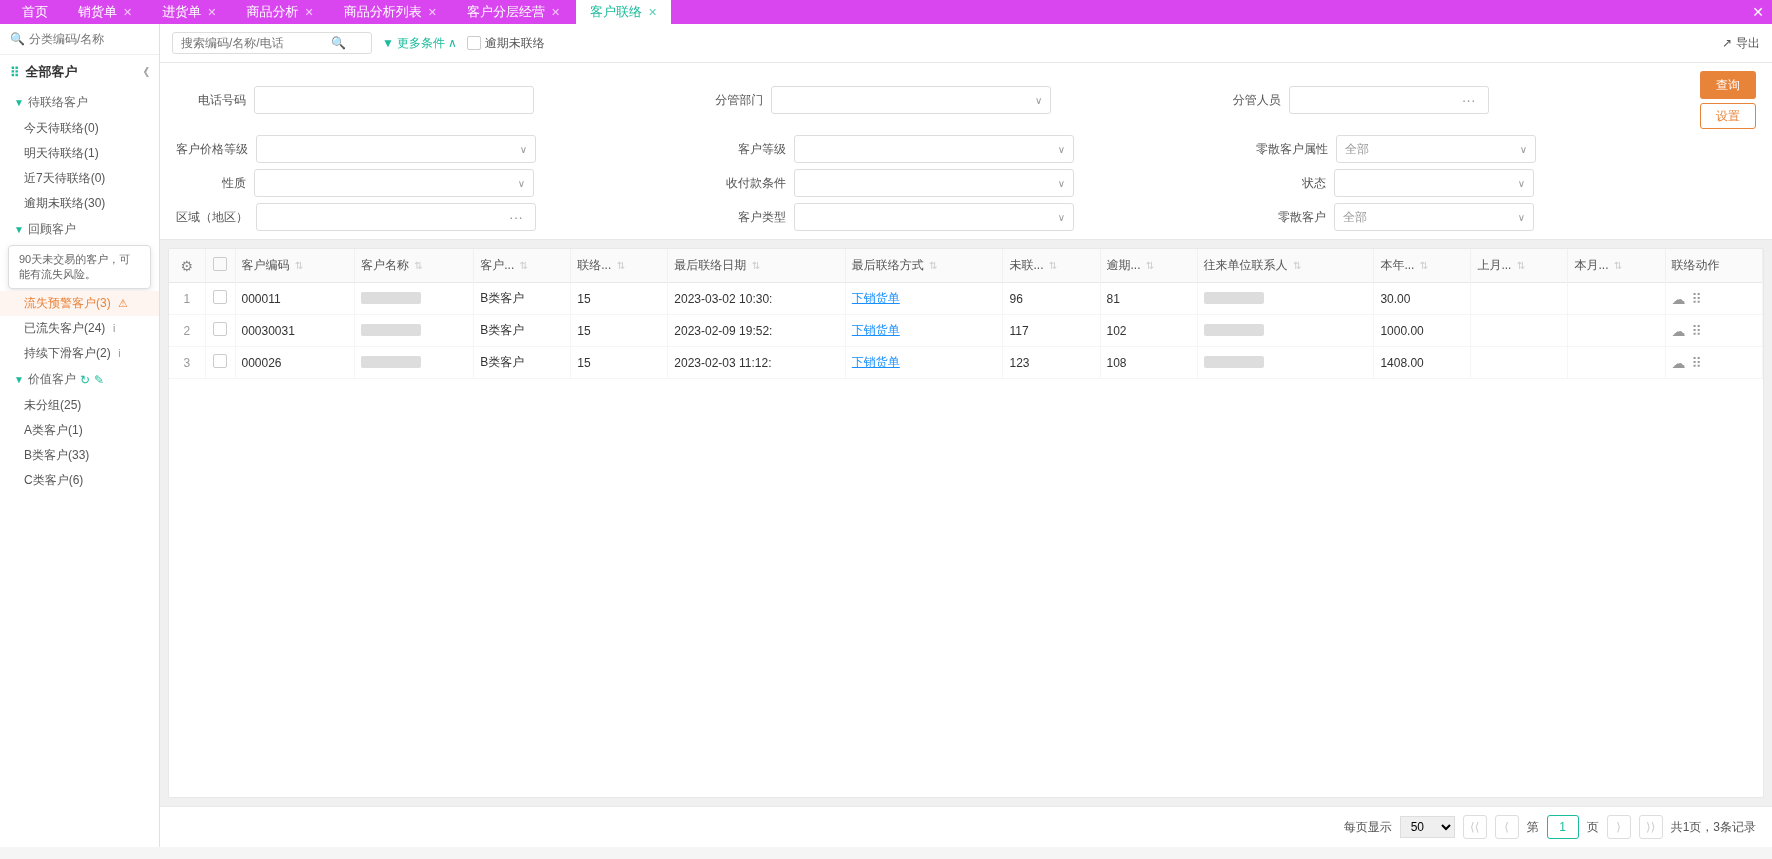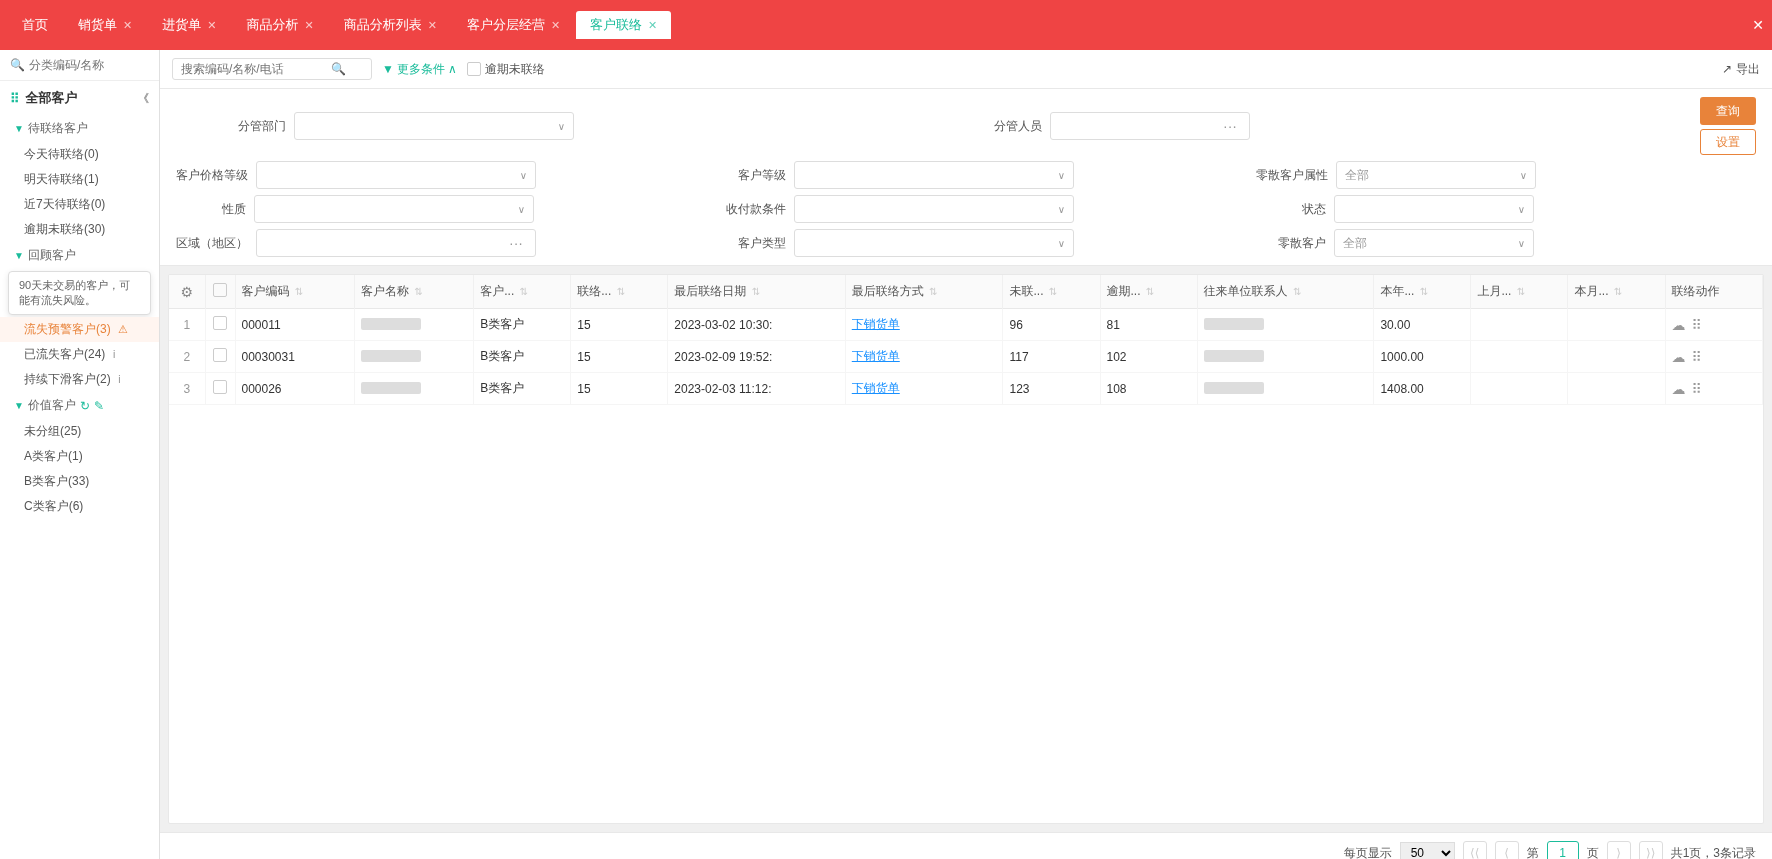--- a/index.html
+++ b/index.html
@@ -2,22 +2,22 @@
 <html><head>
   <meta charset="utf-8">
   <style>
     * { box-sizing: border-box; margin: 0; padding: 0; }
     body { font-family: "Microsoft YaHei", Arial, sans-serif; font-size: 12px; background: #f5f5f5; color: #333; }
 
     
     .tab-bar {
       display: flex;
       align-items: center;
-      background: #ef4444;
-      height: 50px;
+      background: #d946ef;
+      height: 24px;
       padding: 0 8px;
     }
     .tab-item {
       display: flex;
       align-items: center;
       padding: 0 14px;
       height: 28px;
       color: #fff;
       font-size: 13px;
       cursor: pointer;
@@ -490,20 +490,24 @@
       </div>
       <div class="export-btn">
         <span>↗</span>
         <span>导出</span>
       </div>
     </div>
 
     <div class="filter-panel">
 
       <div class="filter-row">
+        <div class="filter-item">
+          <span class="filter-label">电话号码</span>
+          <input class="filter-input" type="text" style="max-width: 280px;">
+        </div>
         <div class="filter-item" style="margin-left:40px;">
           <span class="filter-label">分管部门</span>
           <div class="filter-select" style="max-width:280px;">
             <span></span>
             <span class="arrow">∨</span>
           </div>
         </div>
         <div class="filter-item" style="margin-left:40px;">
           <span class="filter-label">分管人员</span>
           <div class="filter-select" style="max-width:200px;">

